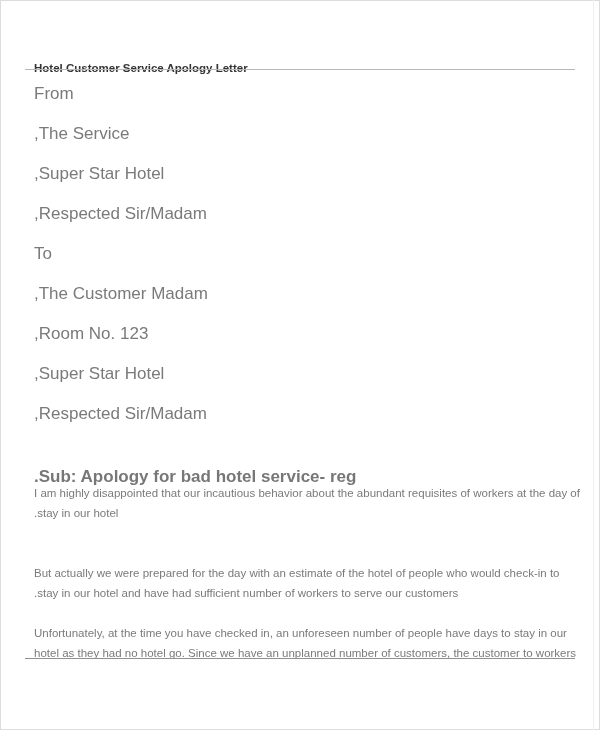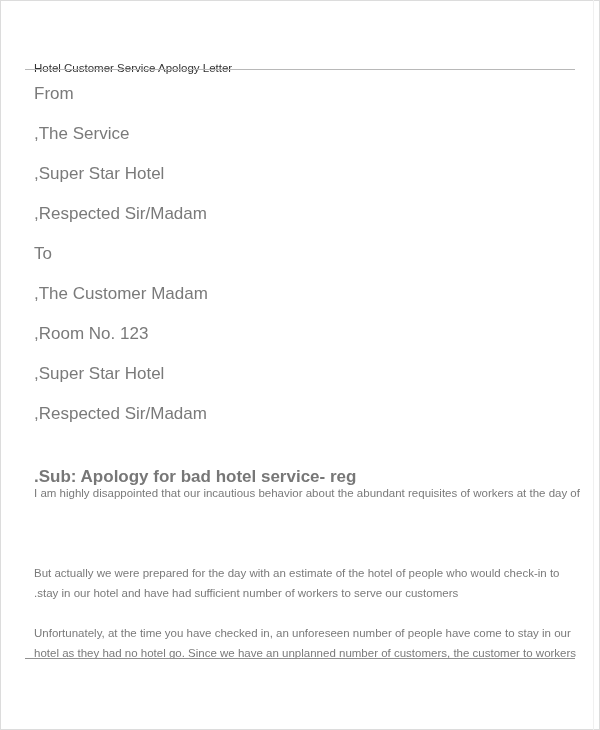--- a/index.html
+++ b/index.html
@@ -2,21 +2,21 @@
 <html><head>
 <meta charset="utf-8">
 <style>
   html, body { margin: 0; padding: 0; background: #ffffff; }
   body { width: 600px; height: 730px; position: relative; overflow: hidden; font-family: "Liberation Sans", sans-serif; }
   .page-frame { position: absolute; left: 0; top: 0; width: 598px; height: 728px; border: 1px solid #dcdcdc; background: #fff; }
   .inner-edge { position: absolute; left: 593px; top: 0; width: 1px; height: 730px; background: #f0f0f0; }
   .rule { position: absolute; left: 25px; width: 550px; height: 1px; background: #b8b8b8; }
   .rule.top { top: 69px; }
   .rule.bottom { top: 658px; background: #909090; }
-  .title { position: absolute; left: 34px; top: 63px; font-size: 11.5px; font-weight: normal; color: #333; line-height: 14px; overflow: hidden; height: 15px; }
+  .title { position: absolute; left: 34px; top: 63px; font-size: 11.5px; font-weight: bold; color: #333; line-height: 14px; overflow: hidden; height: 15px; }
   .title span { display: block; margin-top: -2px; }
   .line { position: absolute; left: 34px; font-size: 17px; color: #7a7a7a; line-height: 14px; white-space: nowrap; }
   .bold { font-weight: bold; color: #777; }
   .para { position: absolute; left: 34px; width: 520px; font-size: 11.5px; color: #7a7a7a; line-height: 20px; }
   .para div { white-space: nowrap; }
 </style>
 </head>
 <body>
 
 <div class="page-frame"></div>
@@ -35,25 +35,26 @@
 <div class="line" style="top:247px">To</div>
 <div class="line" style="top:287px">,The Customer Madam</div>
 <div class="line" style="top:327px">,Room No. 123</div>
 <div class="line" style="top:367px">,Super Star Hotel</div>
 <div class="line" style="top:407px">,Respected Sir/Madam</div>
 
 <div class="line bold" style="top:470px">.Sub: Apology for bad hotel service- reg</div>
 
 <div class="para" style="top:483px">
   <div>I am highly disappointed that our incautious behavior about the abundant requisites of workers at the day of</div>
+  <div>.stay in our hotel</div>
 </div>
 
 <div class="para" style="top:563px">
   <div>But actually we were prepared for the day with an estimate of the hotel of people who would check-in to</div>
   <div>.stay in our hotel and have had sufficient number of workers to serve our customers</div>
 </div>
 
 <div class="para" style="top:623px">
-  <div>Unfortunately, at the time you have checked in, an unforeseen number of people have come to stay in our</div>
+  <div>Unfortunately, at the time you have checked in, an unforeseen number of people have days to stay in our</div>
   <div>hotel as they had no hotel go. Since we have an unplanned number of customers, the customer to workers</div>
 </div>
 
 <div class="rule bottom"></div>
 
 </body></html>

